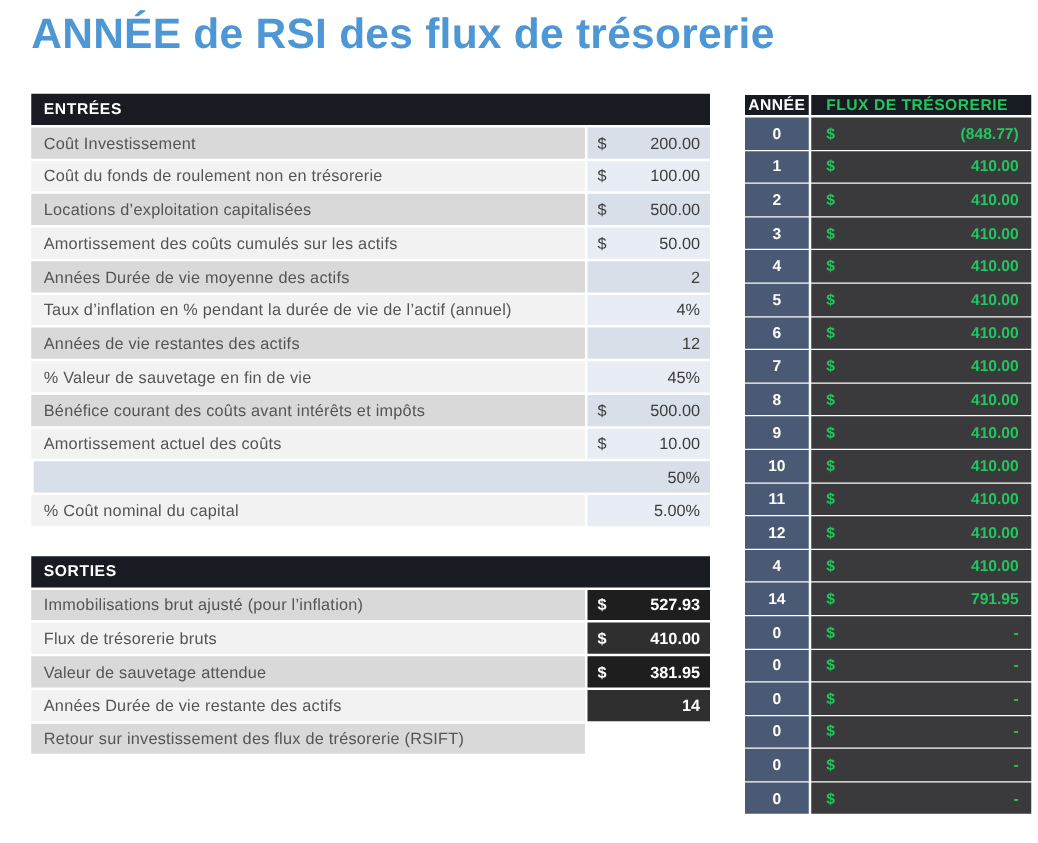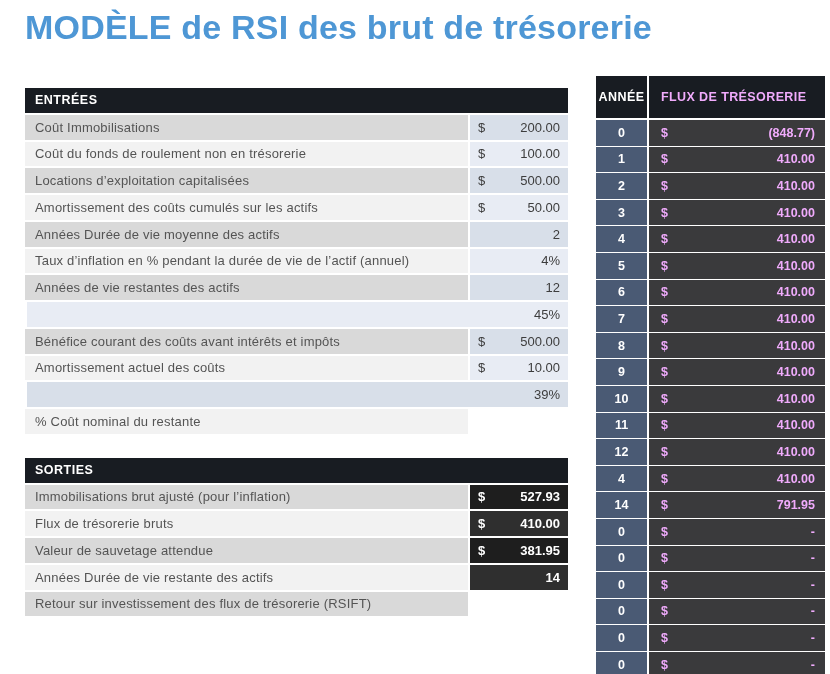--- a/index.html
+++ b/index.html
@@ -7,21 +7,21 @@
     width:830px;height:674px;position:relative;overflow:hidden;
     font-family:"Liberation Sans",sans-serif;
     -webkit-font-smoothing:antialiased;
   }
   .page-title{
     position:absolute;left:25px;top:8px;margin:0;
     font-size:34px;font-weight:bold;letter-spacing:0.2px;
     color:var(--title_blue,#4e97d5);white-space:nowrap;
   }
   
-  .left-col{position:absolute;left:25px;top:88px;width:543px;}
+  .left-col{position:absolute;left:25px;top:75px;width:543px;}
   .section-header{
     height:24.75px;margin-bottom:2px;
     background:var(--header_dark,#181c22);color:#fff;
     font-size:12.5px;font-weight:bold;letter-spacing:0.5px;
     display:flex;align-items:center;padding-left:10px;box-sizing:border-box;
   }
   .row{display:flex;height:24.75px;margin-bottom:2px;}
   .cell{display:flex;align-items:center;box-sizing:border-box;}
   .label{
     flex:0 0 443px;padding-left:10px;
@@ -45,40 +45,40 @@
   .right-col{position:absolute;left:596px;top:76px;width:229px;}
   .cf-row{display:flex;height:25.6px;margin-bottom:1px;}
   .cf-year{
     flex:0 0 51px;display:flex;align-items:center;justify-content:center;
     background:var(--year_blue,#4a5a74);color:#fff;
     font-size:12.5px;font-weight:bold;box-sizing:border-box;
   }
   .cf-flow{
     flex:1;margin-left:2px;display:flex;align-items:center;
     justify-content:space-between;padding:0 10px 0 12px;
-    background:var(--flow_dark,#3a3a3c);color:#f0abfc;
+    background:var(--flow_dark,#3a3a3c);color:#22c55e;
     font-size:12.5px;font-weight:bold;box-sizing:border-box;
   }
-  .cf-header{height:42px;margin-bottom:2px;}
+  .cf-header{height:16px;margin-bottom:2px;}
   .cf-header .cf-year,.cf-header .cf-flow{
     background:var(--header_dark,#181c22);letter-spacing:0.4px;
   }
   .cf-header .cf-flow{justify-content:flex-start;}
 </style>
 </head>
 <body>
 
-<h1 class="page-title">MODÈLE de RSI des brut de trésorerie</h1>
+<h1 class="page-title">ANNÉE de RSI des flux de trésorerie</h1>
 
 <div class="left-col">
   <div class="inputs">
     <div class="section-header">ENTRÉES</div>
     <div>
         <div class="row stripe-a">
-          <div class="cell label">Coût Immobilisations</div>
+          <div class="cell label">Coût Investissement</div>
           <div class="cell val">
             <span class="cur">$</span>
             <span class="num">200.00</span>
           </div>
         </div>
         <div class="row stripe-b">
           <div class="cell label">Coût du fonds de roulement non en trésorerie</div>
           <div class="cell val">
             <span class="cur">$</span>
             <span class="num">100.00</span>
@@ -113,20 +113,21 @@
           </div>
         </div>
         <div class="row stripe-a">
           <div class="cell label">Années de vie restantes des actifs</div>
           <div class="cell val">
             <span class="cur"></span>
             <span class="num">12</span>
           </div>
         </div>
         <div class="row stripe-b">
+          <div class="cell label">% Valeur de sauvetage en fin de vie</div>
           <div class="cell val">
             <span class="cur"></span>
             <span class="num">45%</span>
           </div>
         </div>
         <div class="row stripe-a">
           <div class="cell label">Bénéfice courant des coûts avant intérêts et impôts</div>
           <div class="cell val">
             <span class="cur">$</span>
             <span class="num">500.00</span>
@@ -135,25 +136,29 @@
         <div class="row stripe-b">
           <div class="cell label">Amortissement actuel des coûts</div>
           <div class="cell val">
             <span class="cur">$</span>
             <span class="num">10.00</span>
           </div>
         </div>
         <div class="row stripe-a">
           <div class="cell val">
             <span class="cur"></span>
-            <span class="num">39%</span>
-          </div>
-        </div>
-        <div class="row stripe-b">
-          <div class="cell label">% Coût nominal du restante</div>
+            <span class="num">50%</span>
+          </div>
+        </div>
+        <div class="row stripe-b">
+          <div class="cell label">% Coût nominal du capital</div>
+          <div class="cell val">
+            <span class="cur"></span>
+            <span class="num">5.00%</span>
+          </div>
         </div>
       </div>
   </div>
   <div class="outputs">
     <div class="section-header">SORTIES</div>
     <div>
         <div class="row stripe-a">
           <div class="cell label">Immobilisations brut ajusté (pour l’inflation)</div>
           <div class="cell val">
             <span class="cur">$</span>

